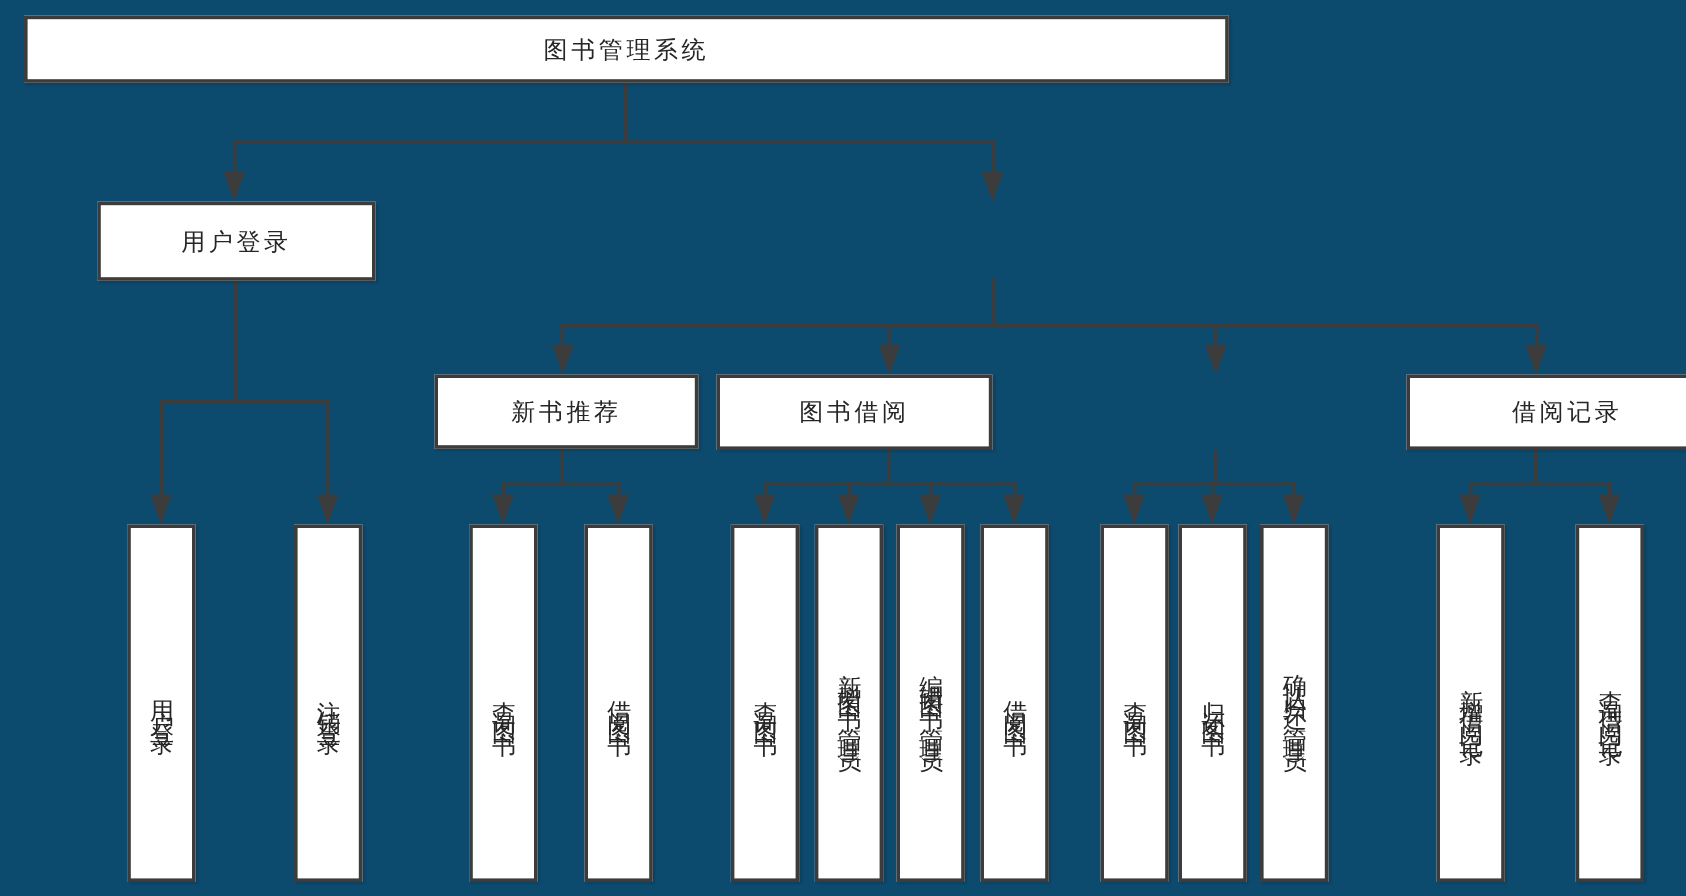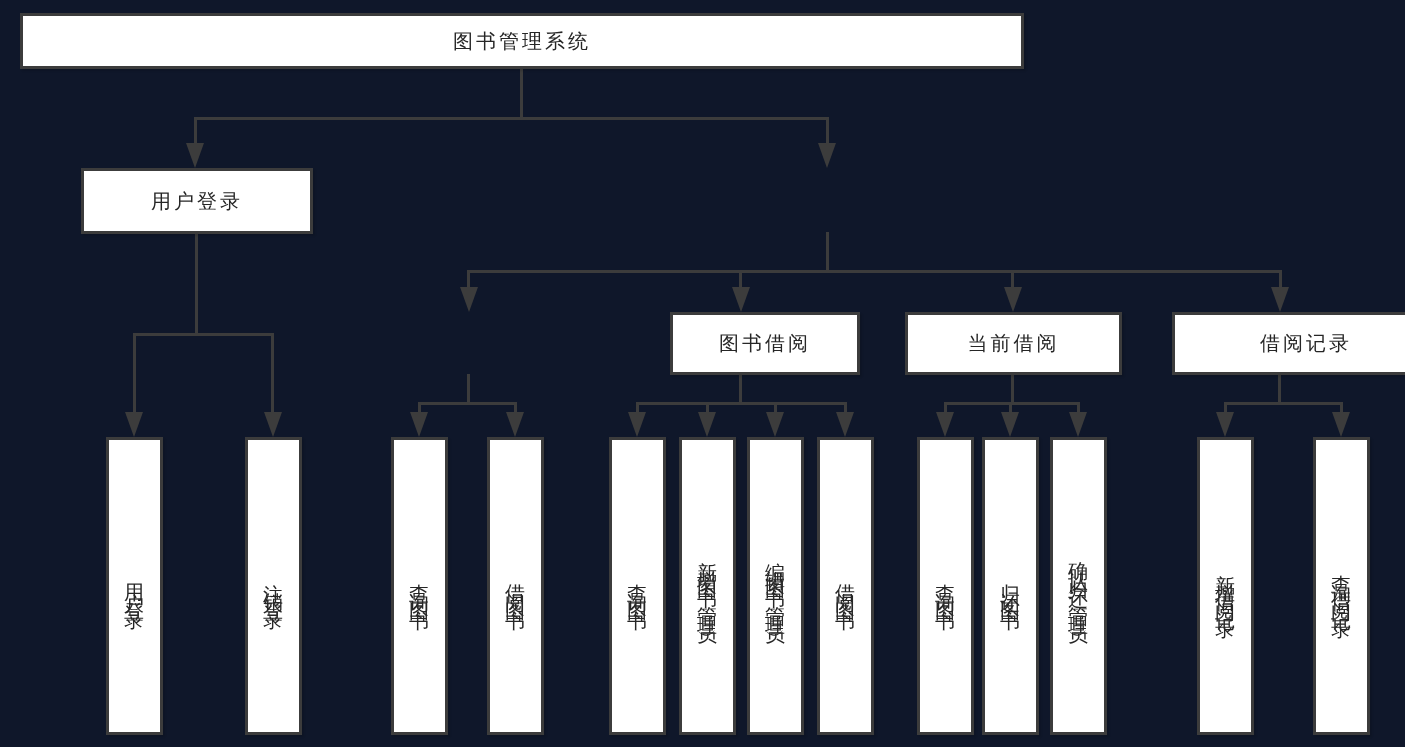--- a/index.html
+++ b/index.html
@@ -1,17 +1,17 @@
 <!DOCTYPE html>
 <html><head>
 <meta charset="utf-8">
 <style>
   html,body{margin:0;padding:0;background:#fff;}
   .canvas{
-    position:relative;width:1405px;height:747px;background:#0f172a;overflow:hidden;
+    position:relative;width:1405px;height:747px;background:#0c4a6e;overflow:hidden;
     font-family:"Liberation Sans","DejaVu Sans",sans-serif;color:#262626;
   }
   .node{
     position:absolute;background:#ffffff;border:3px solid #3c3c3c;
     box-shadow:2px 2px 2px rgba(0,0,0,0.14);
     display:flex;align-items:center;justify-content:center;box-sizing:border-box;
     z-index:2;
   }
   .hlabel{font-size:20px;letter-spacing:3px;white-space:nowrap;}
   .leaf .vlabel{
@@ -60,25 +60,25 @@
   <div class="ln" style="left:467px;top:270px;width:815px;height:3px"></div>
   <div class="ln" style="left:467px;top:270px;width:3px;height:19px"></div>
   <div class="ln" style="left:739px;top:270px;width:3px;height:19px"></div>
   <div class="ln" style="left:1011px;top:270px;width:3px;height:19px"></div>
   <div class="ln" style="left:1279px;top:270px;width:3px;height:19px"></div>
   <div class="arrow" style="left:460px;top:287px"></div>
   <div class="arrow" style="left:732px;top:287px"></div>
   <div class="arrow" style="left:1004px;top:287px"></div>
   <div class="arrow" style="left:1271px;top:287px"></div>
 
-  <div class="node" style="left:670px;top:312px;width:190px;height:63px">
+  <div class="node" style="left:362px;top:312px;width:220px;height:62px">
+    <span class="hlabel">新书推荐</span>
+  </div>
+  <div class="node" style="left:597px;top:312px;width:230px;height:63px">
     <span class="hlabel">图书借阅</span>
-  </div>
-  <div class="node" style="left:905px;top:312px;width:217px;height:63px">
-    <span class="hlabel">当前借阅</span>
   </div>
   <div class="node" style="left:1172px;top:312px;width:268px;height:63px">
     <span class="hlabel">借阅记录</span>
   </div>
 
   <div class="ln" style="left:467px;top:374px;width:3px;height:30px"></div>
   <div class="ln" style="left:418px;top:402px;width:99px;height:3px"></div>
   <div class="ln" style="left:418px;top:402px;width:3px;height:12px"></div>
   <div class="ln" style="left:514px;top:402px;width:3px;height:12px"></div>
   <div class="arrow" style="left:410px;top:412px"></div>

